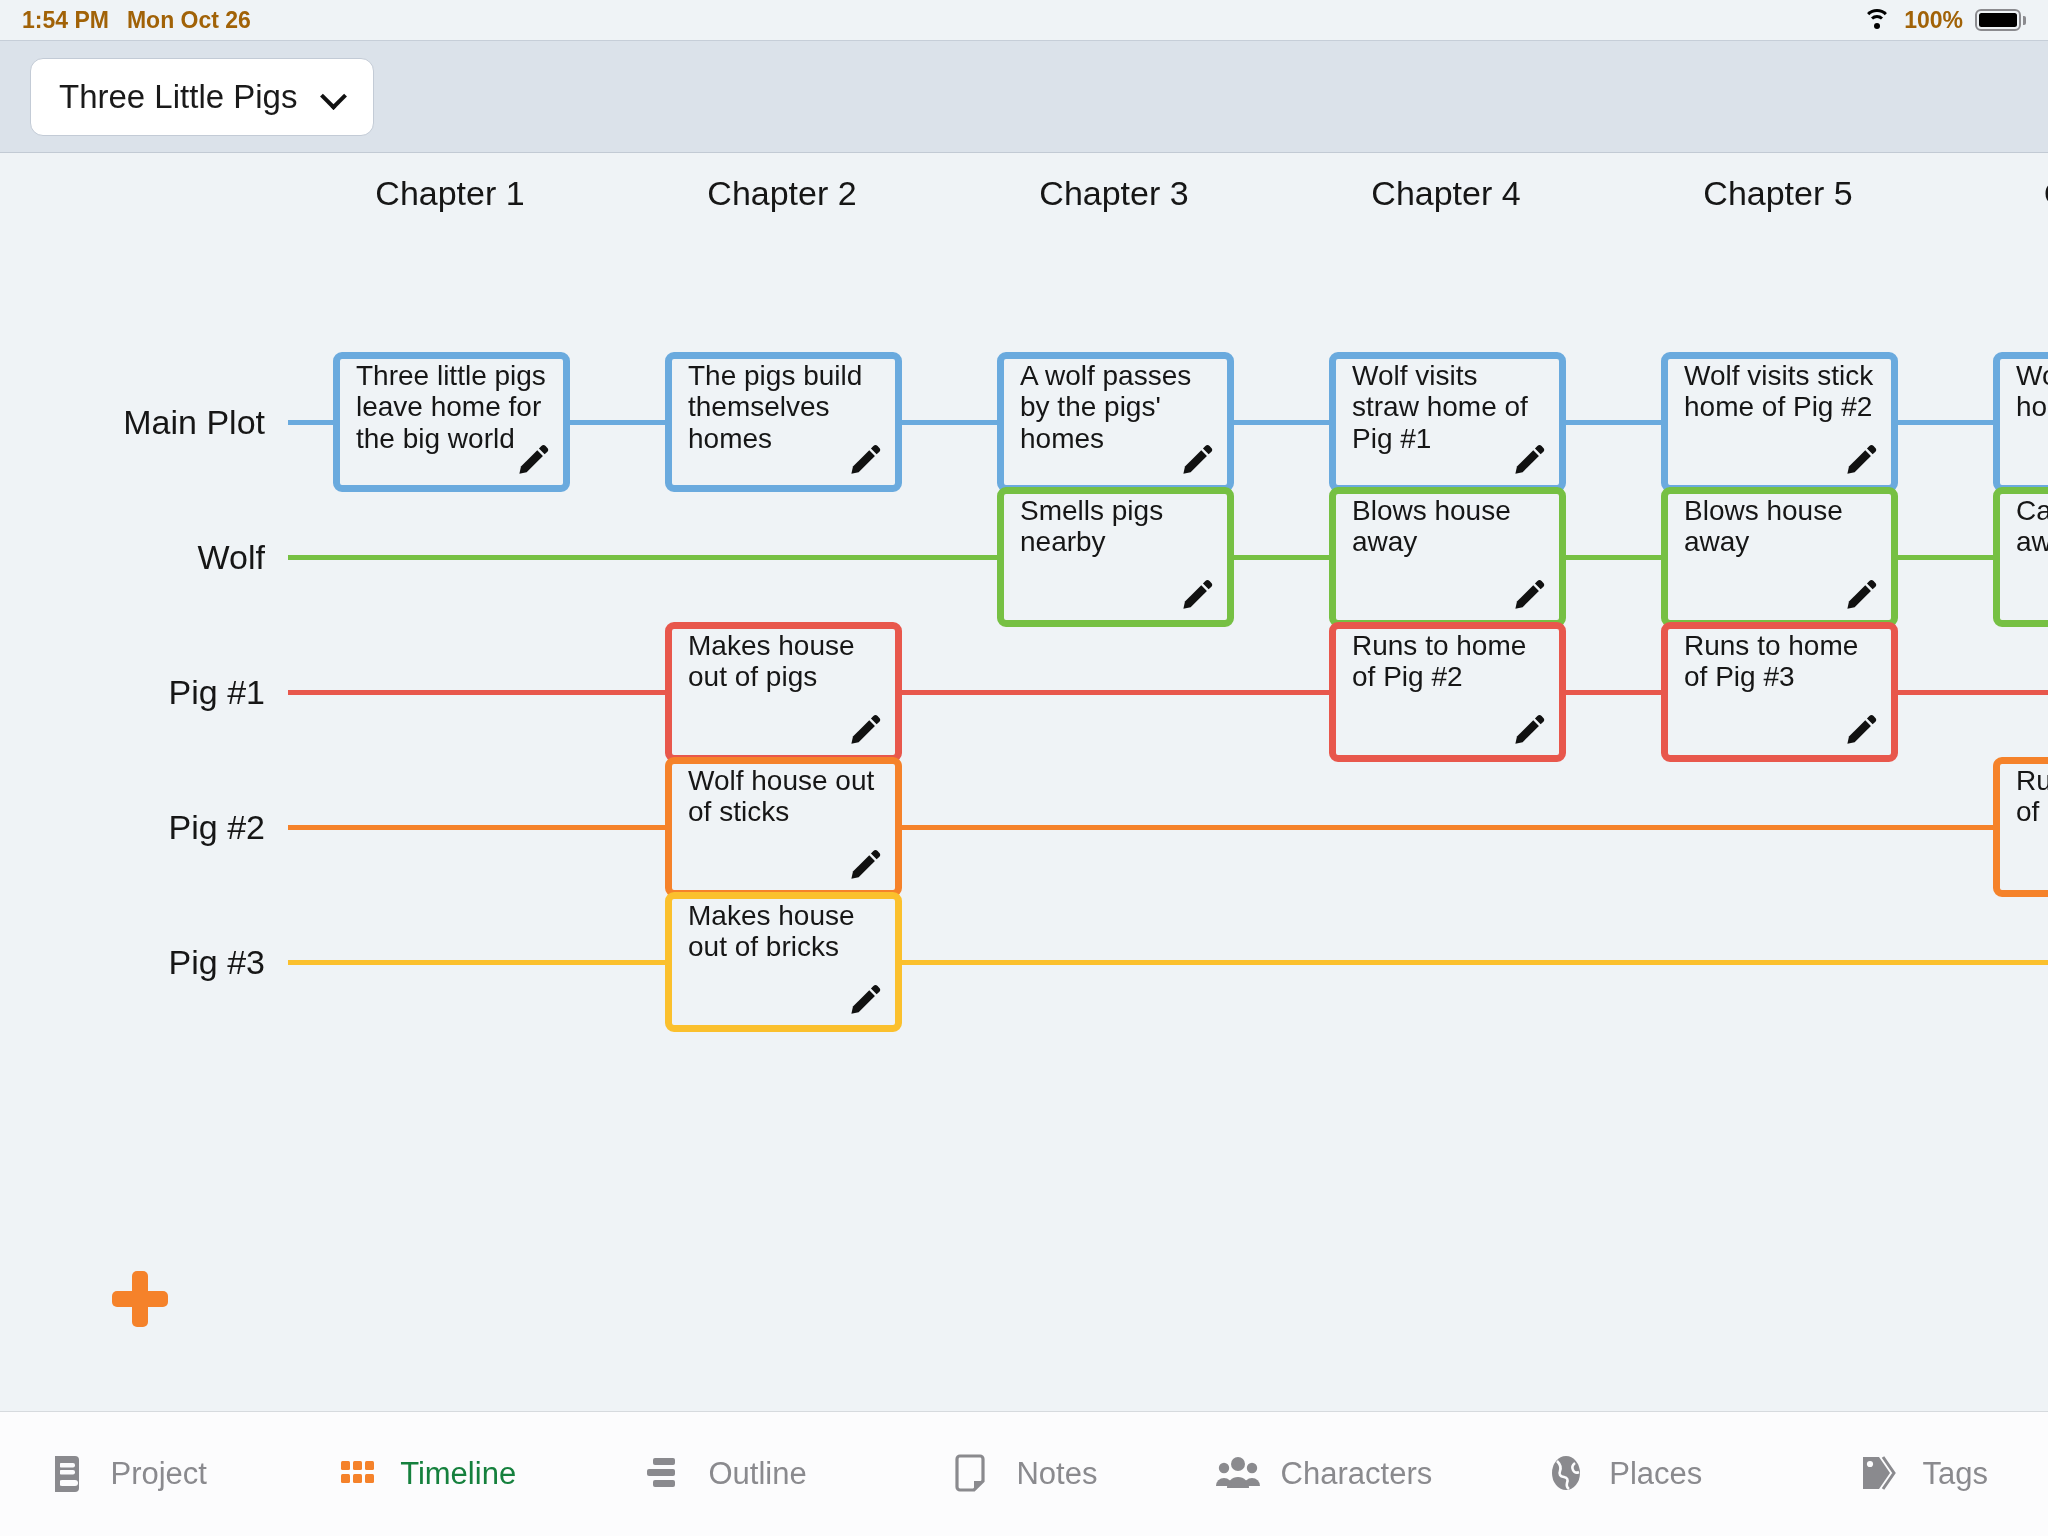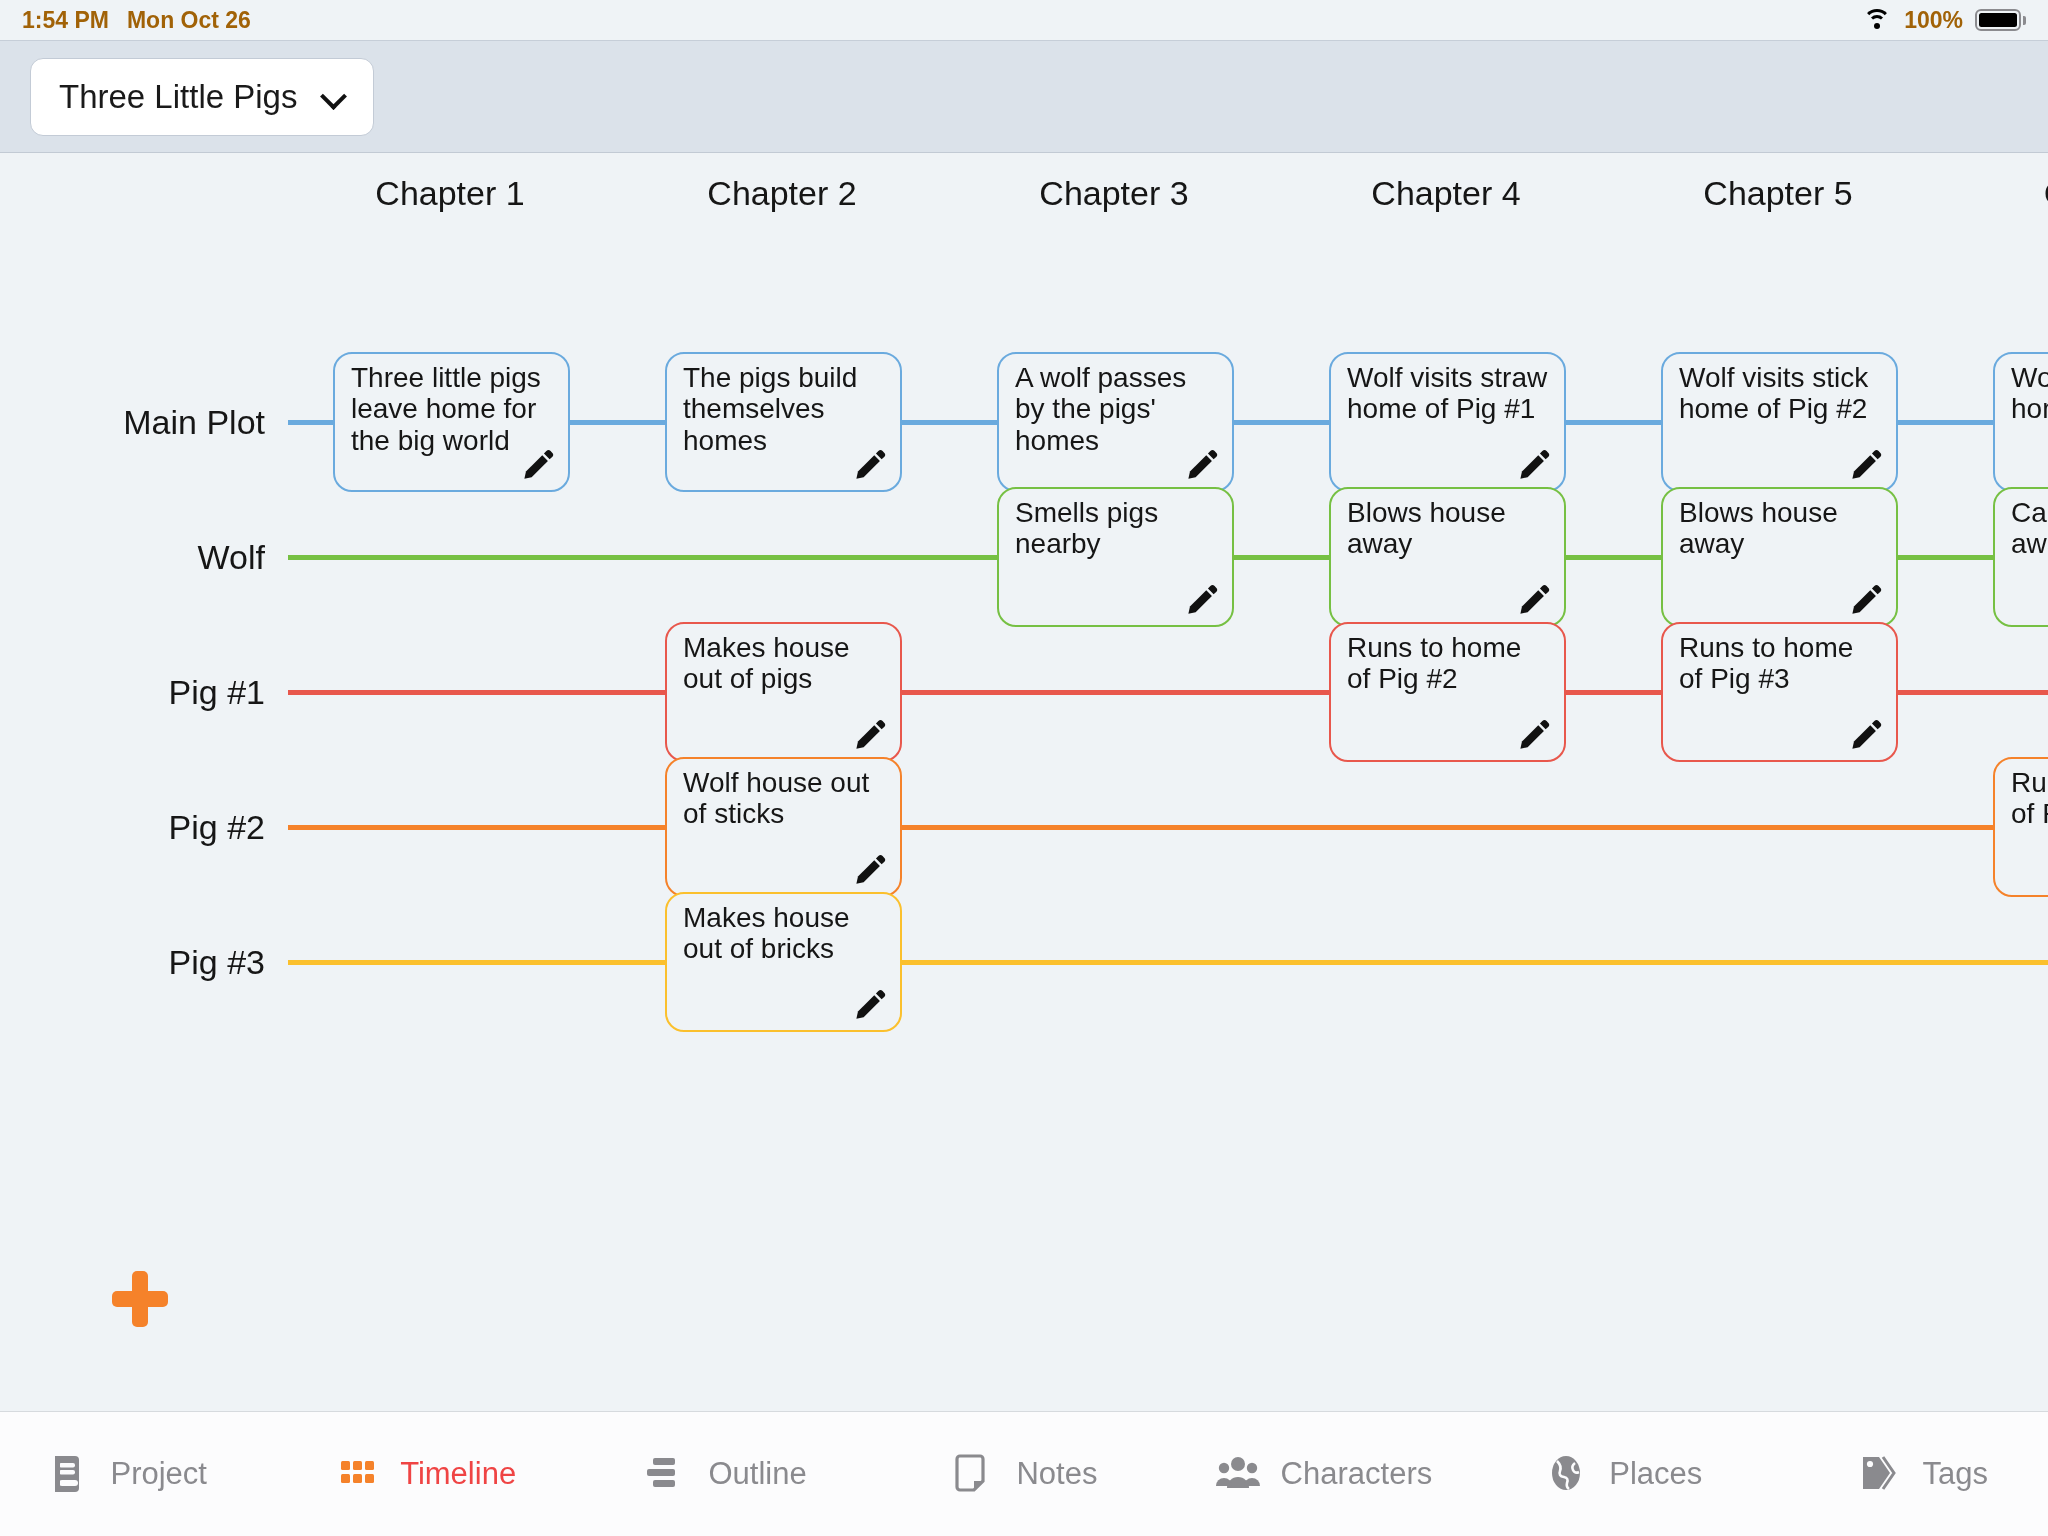--- a/index.html
+++ b/index.html
@@ -101,24 +101,24 @@
   .track {
     position: absolute;
     height: 5px;
     left: 288px;
   }
 
   .card {
     position: absolute;
     width: 237px; height: 140px;
     background: #eff3f6;
-    border: 2px solid #14b8a6;
-    border-radius: 19px;
+    border: 7px solid #14b8a6;
+    border-radius: 9px;
     transform: translateY(-50%);
-    padding: 8px 14px 0 16px;
+    padding: 1px 14px 0 16px;
     cursor: pointer;
   }
   .card .card-text {
     font-size: 28px; line-height: 1.12;
     color: #161616;
     word-wrap: break-word;
   }
   .pencil {
     position: absolute; right: 13px; bottom: 9px;
     width: 34px; height: 34px;
@@ -144,21 +144,21 @@
     background: #fcfcfd;
     border-top: 1px solid #d6dade;
     display: flex; align-items: center; gap: 48px;
   }
   .tab-item {
     flex: 1; height: 100%;
     display: flex; align-items: center; justify-content: center;
     gap: 20px; cursor: pointer;
   }
   .tab-label { font-size: 31px; color: #8a8a8e; white-space: nowrap; }
-  .tab-item.active .tab-label { color: #ef4444; }
+  .tab-item.active .tab-label { color: #15803d; }
   .tab-icon { width: 46px; height: 46px; flex: none; position: relative; }
   .tab-icon svg { display: block; width: 46px; height: 46px; }
 </style>
 </head>
 <body>
 
 <div id="status-bar">
   <div id="status-left">
     <span>1:54 PM</span>
     <span>Mon Oct 26</span>

